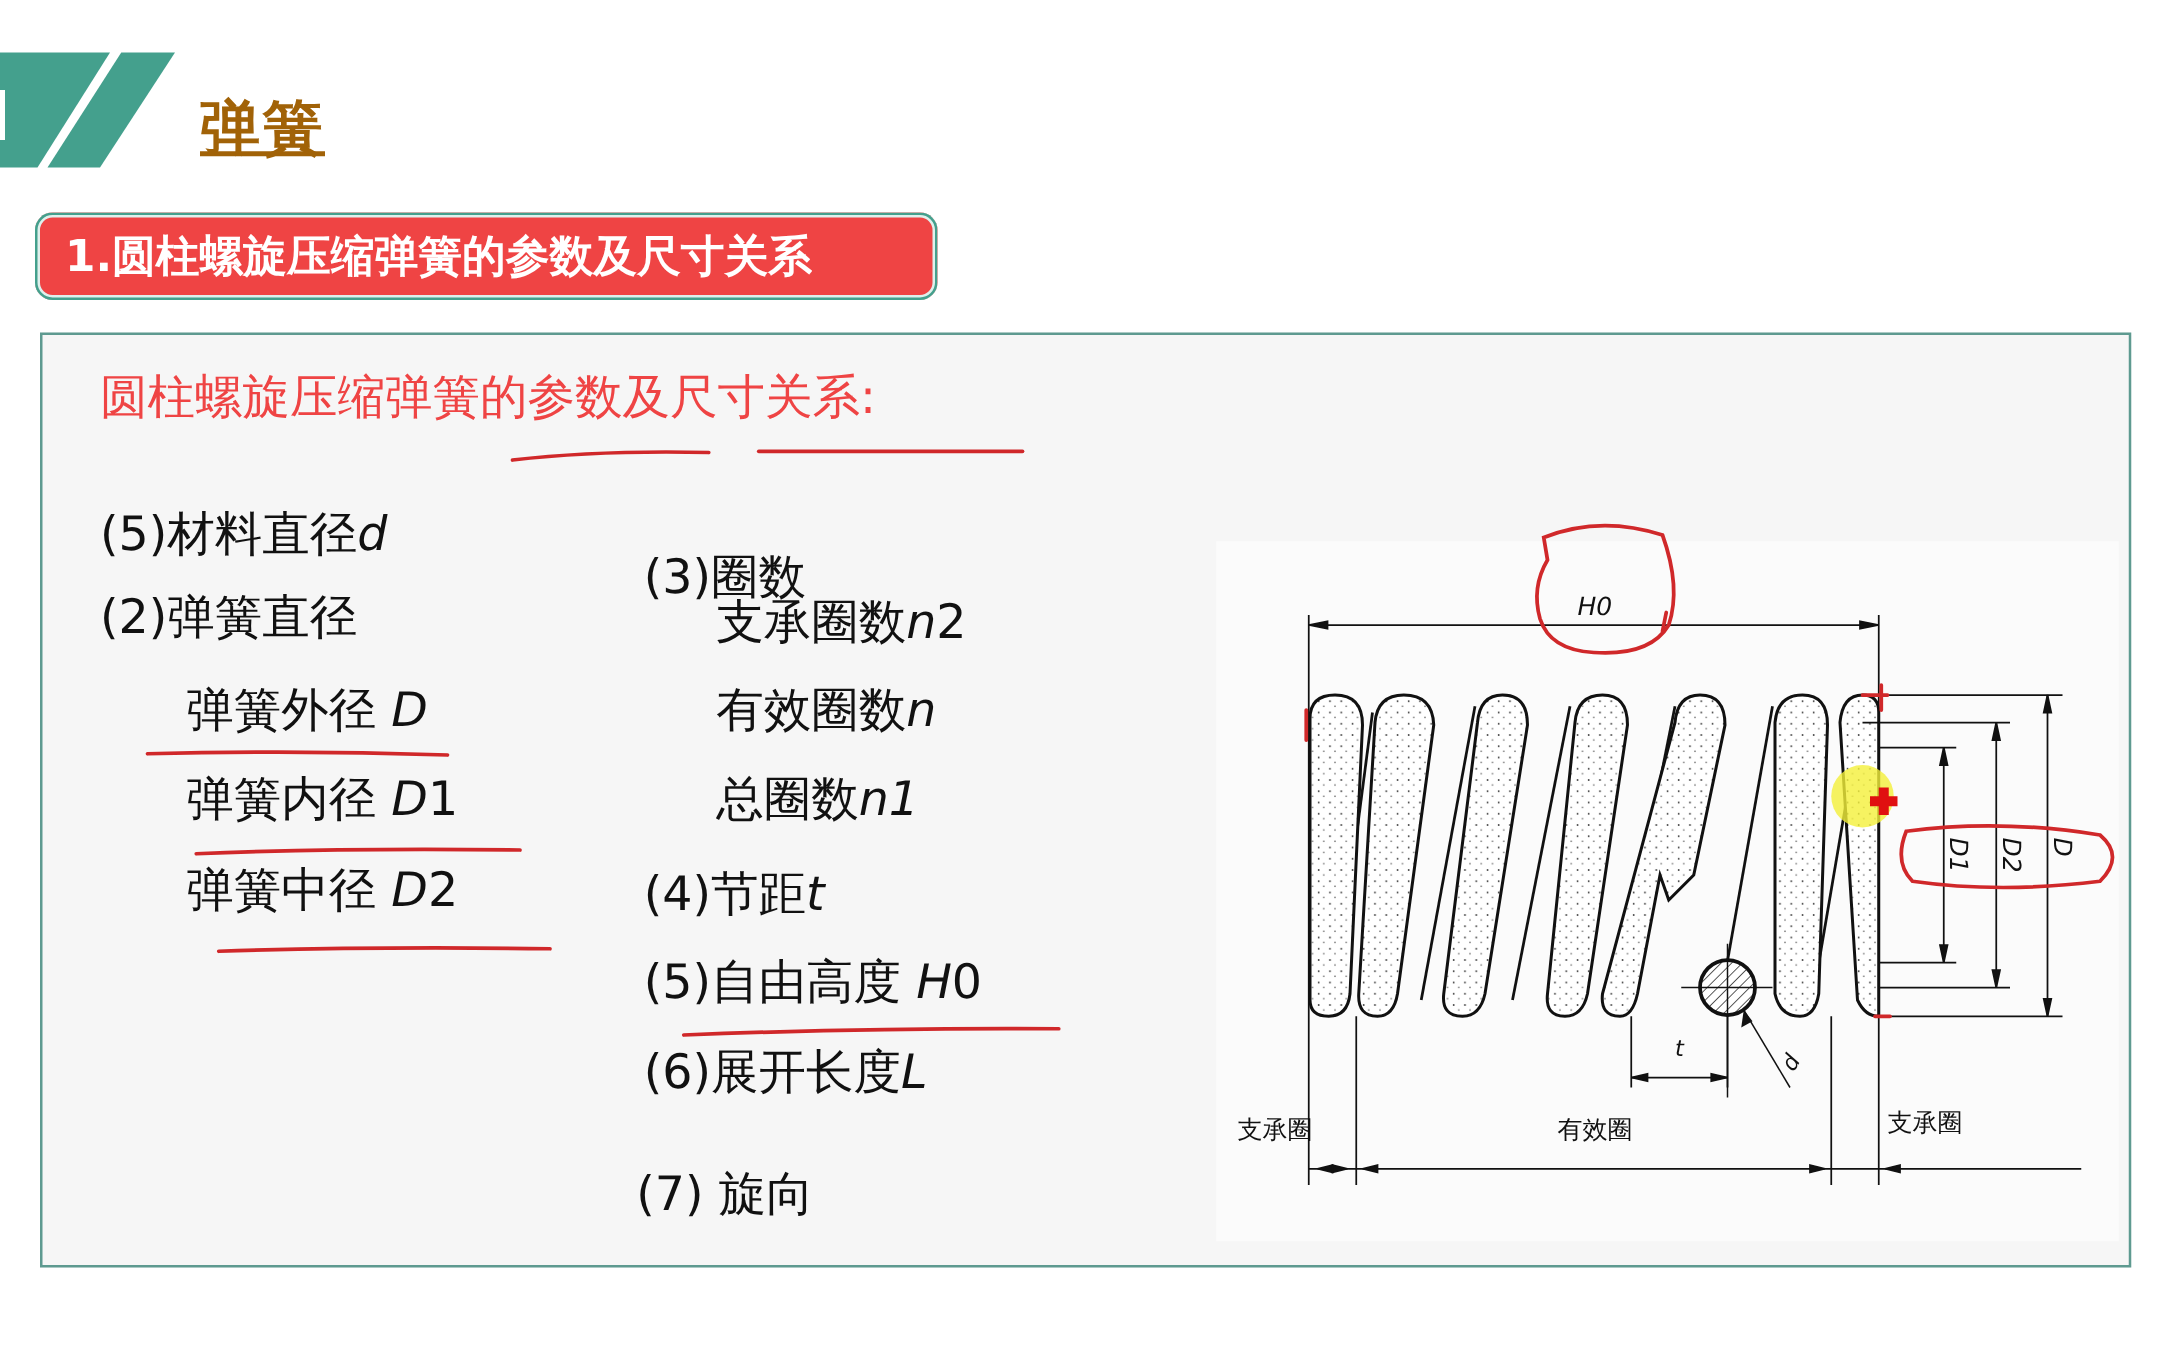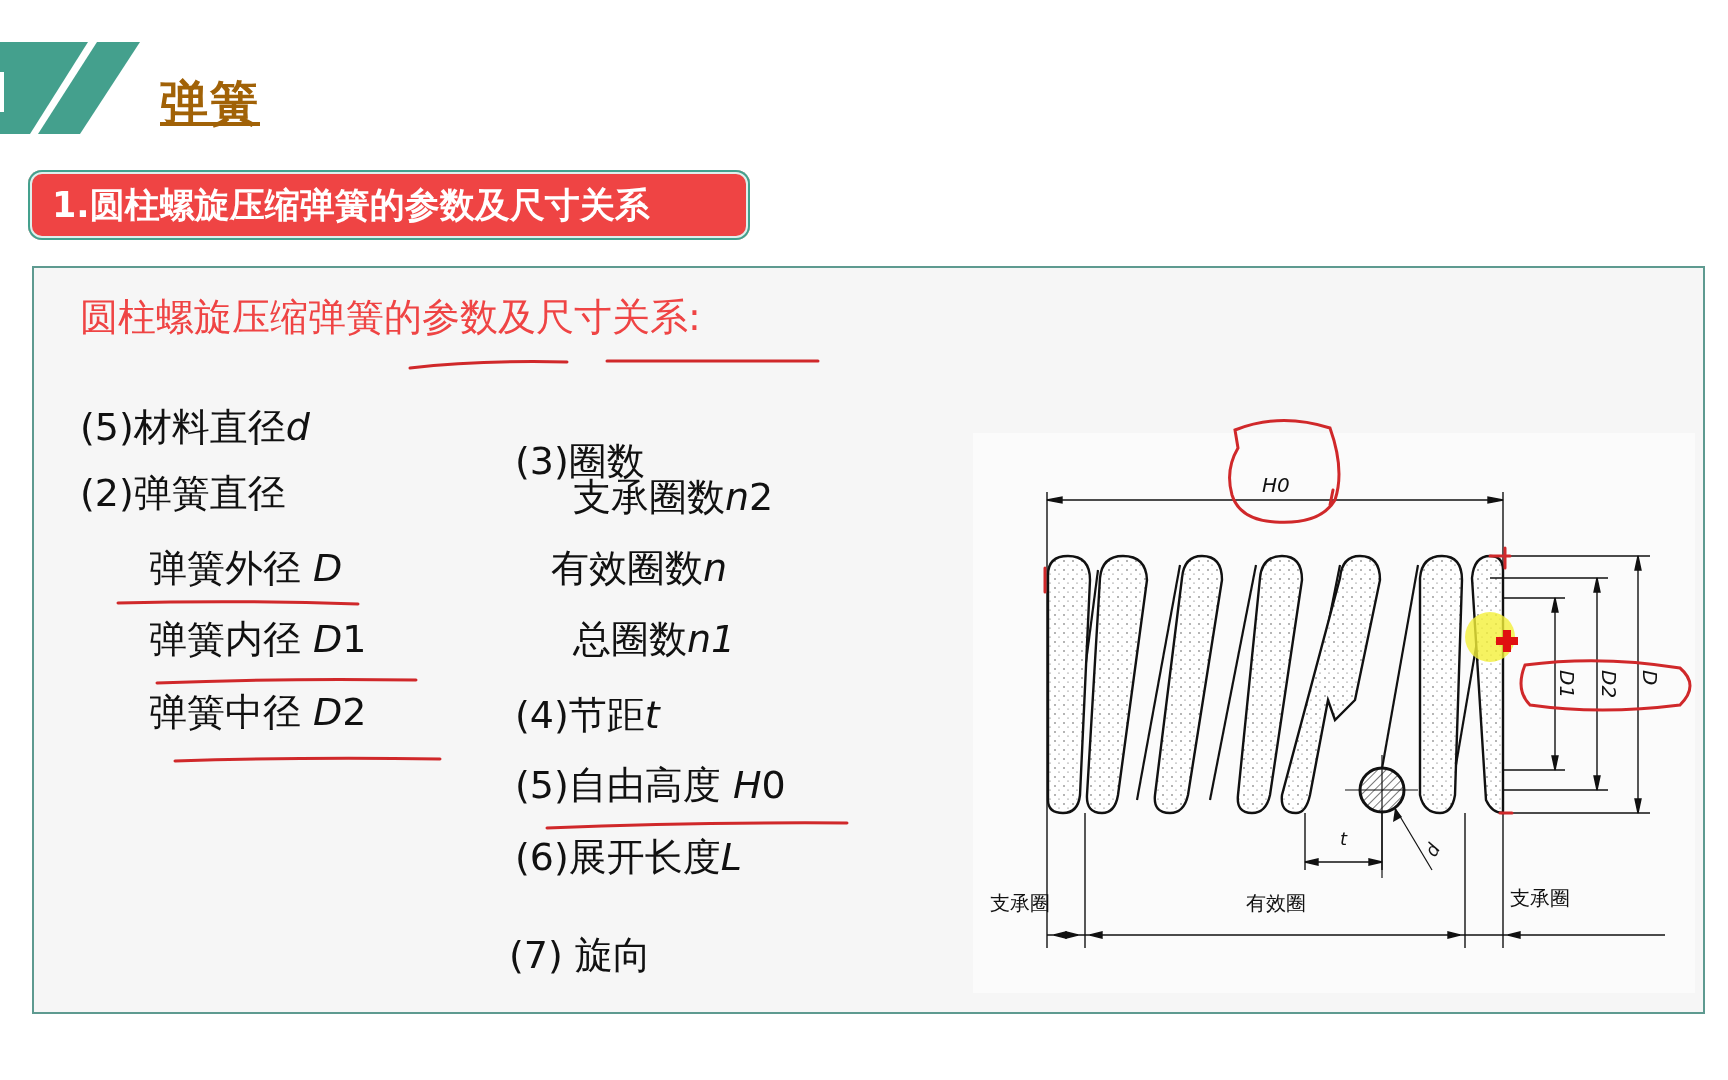--- a/index.html
+++ b/index.html
@@ -73,21 +73,21 @@
 <div class="abs item" style="left:149px; top:689px;">
   <span>弹簧中径 </span><i>D</i><span>2</span>
 </div>
 
 <div class="abs item" style="left:515px; top:404px;margin-top:34px;">
   <span>(3)圈数</span>
 </div>
 <div class="abs item" style="left:573px; top:474px;">
   <span>支承圈数</span><i>n</i><span>2</span>
 </div>
-<div class="abs item" style="left:551px; top:545px;">
+<div class="abs item" style="left:573px; top:545px;">
   <span>有效圈数</span><i>n</i>
 </div>
 <div class="abs item" style="left:573px; top:616px;">
   <span>总圈数</span><i>n1</i>
 </div>
 <div class="abs item" style="left:515px; top:692px;">
   <span>(4)节距</span><i>t</i>
 </div>
 <div class="abs item" style="left:515px; top:762px;">
   <span>(5)自由高度 </span><i>H</i><span>0</span>

